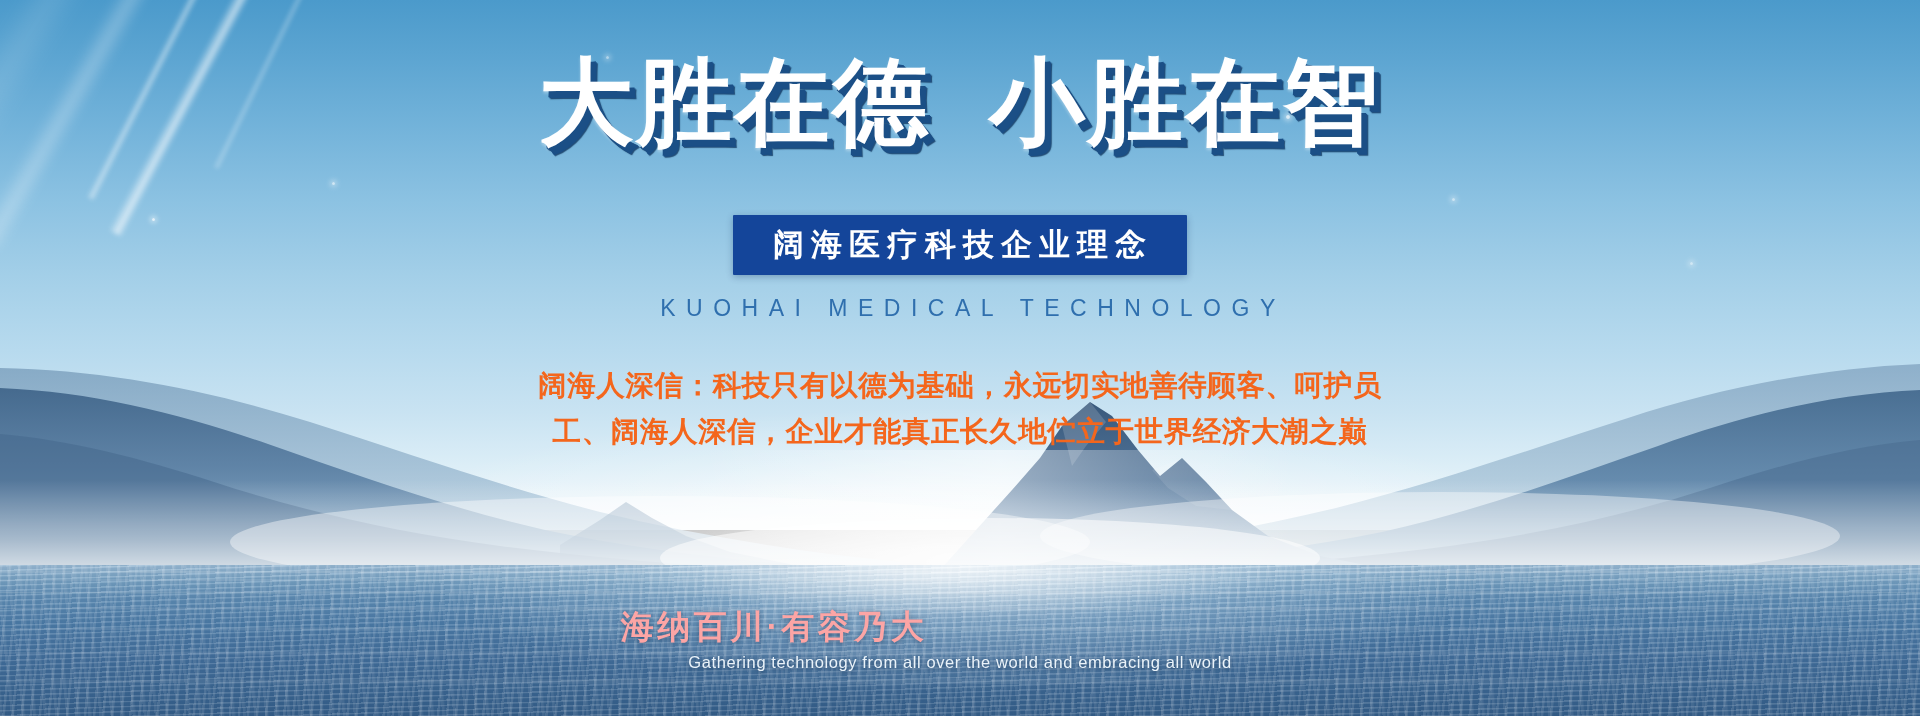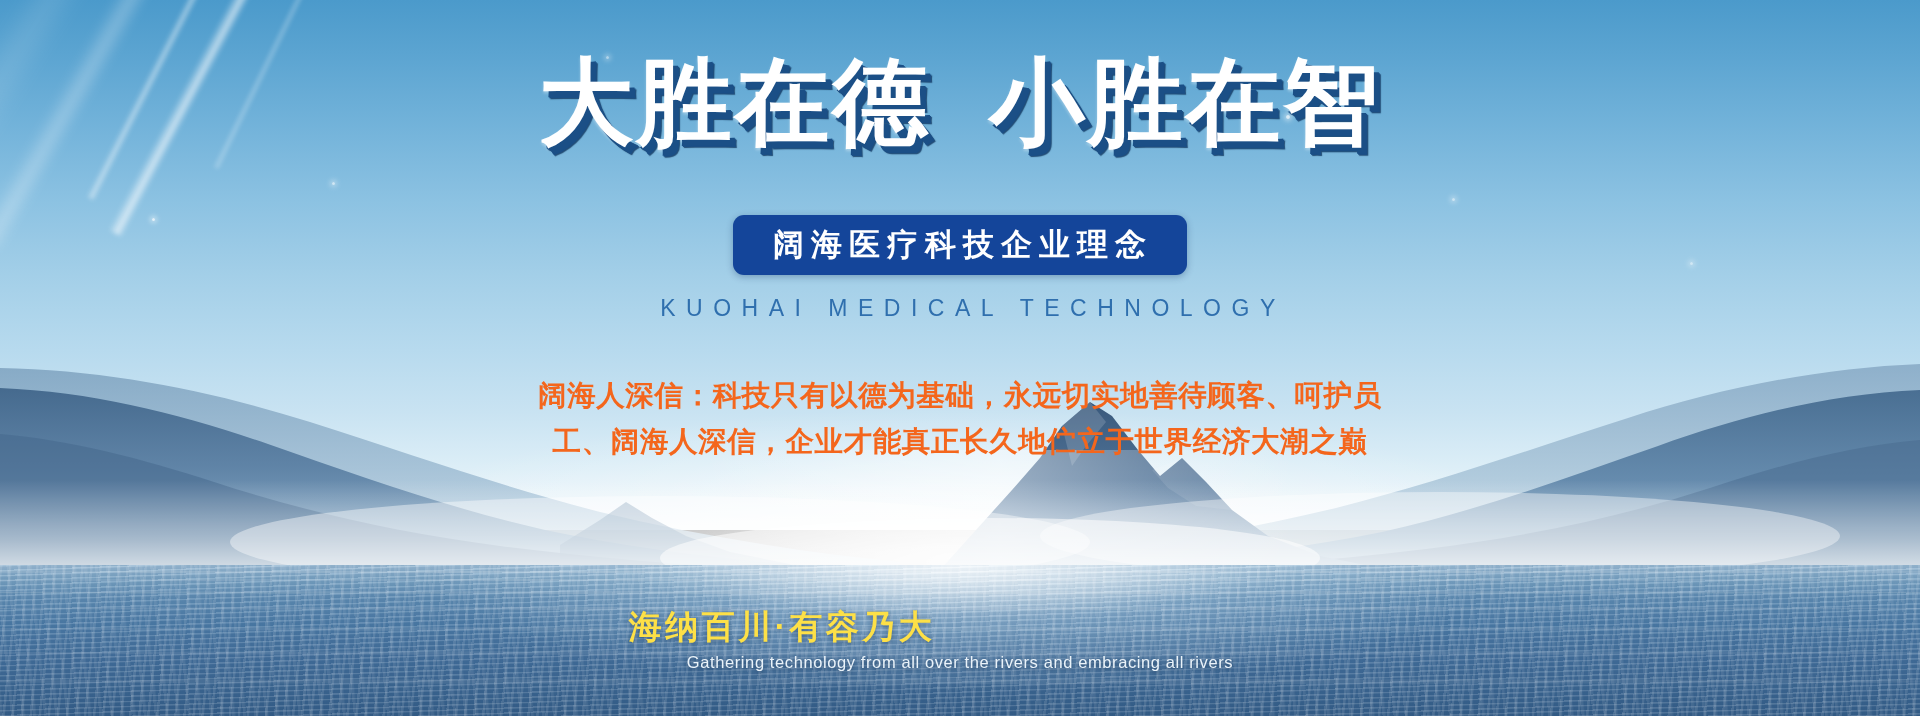--- a/index.html
+++ b/index.html
@@ -133,56 +133,55 @@
     position:absolute;top:215px;left:0;width:1920px;text-align:center;
   }
   .badge{
     display:inline-block;
     background:#14459a;
     color:#ffffff;
     font-size:31px;
     font-weight:bold;
     letter-spacing:7px;
     padding:11px 34px 12px 40px;
-    border-radius:11px;
+    border-radius:1px;
     box-shadow:0 2px 7px rgba(10,40,90,.30);
     line-height:1.2;
   }
 
   .eng-sub{
     position:absolute;top:295px;left:0;width:1920px;
     text-align:center;
     font-size:23px;
     letter-spacing:10.5px;
     color:#2f6fae;
     font-weight:400;
     text-indent:10px;
     padding-left:8px;
   }
 
   .para{
-    position:absolute;top:372px;left:0;width:1920px;
+    position:absolute;top:362px;left:0;width:1920px;
     text-align:center;
     color:#f4661c;
     font-size:28.5px;
     font-weight:bold;
     line-height:1.62;
     letter-spacing:.6px;
   }
   .para div{white-space:pre;}
 
   .ocean-cn{
     position:absolute;top:605px;left:0;width:1548px;
     text-align:center;
-    color:#fde047;
+    color:#fca5a5;
     font-size:33px;
     font-weight:bold;
     letter-spacing:3.5px;
     text-shadow:0 1px 5px rgba(20,50,85,.55);
-    padding-left:8px;
   }
   .ocean-en{
     position:absolute;top:653px;left:0;width:1920px;
     text-align:center;
     color:#eaf3fa;
     font-size:16.5px;
     letter-spacing:.6px;
     text-shadow:0 1px 4px rgba(18,45,80,.75);
   }
 </style>
@@ -303,16 +302,16 @@
 
     <div class="eng-sub">KUOHAI MEDICAL TECHNOLOGY</div>
 
     <div class="para">
       <div>阔海人深信：科技只有以德为基础，永远切实地善待顾客、呵护员</div>
       <div>工、阔海人深信，企业才能真正长久地伫立于世界经济大潮之巅</div>
     </div>
 
     <div class="ocean-cn">海纳百川·有容乃大</div>
 
-    <div class="ocean-en">Gathering technology from all over the rivers and embracing all rivers</div>
+    <div class="ocean-en">Gathering technology from all over the world and embracing all world</div>
 
   </div>
 </div>
 
 </body></html>

